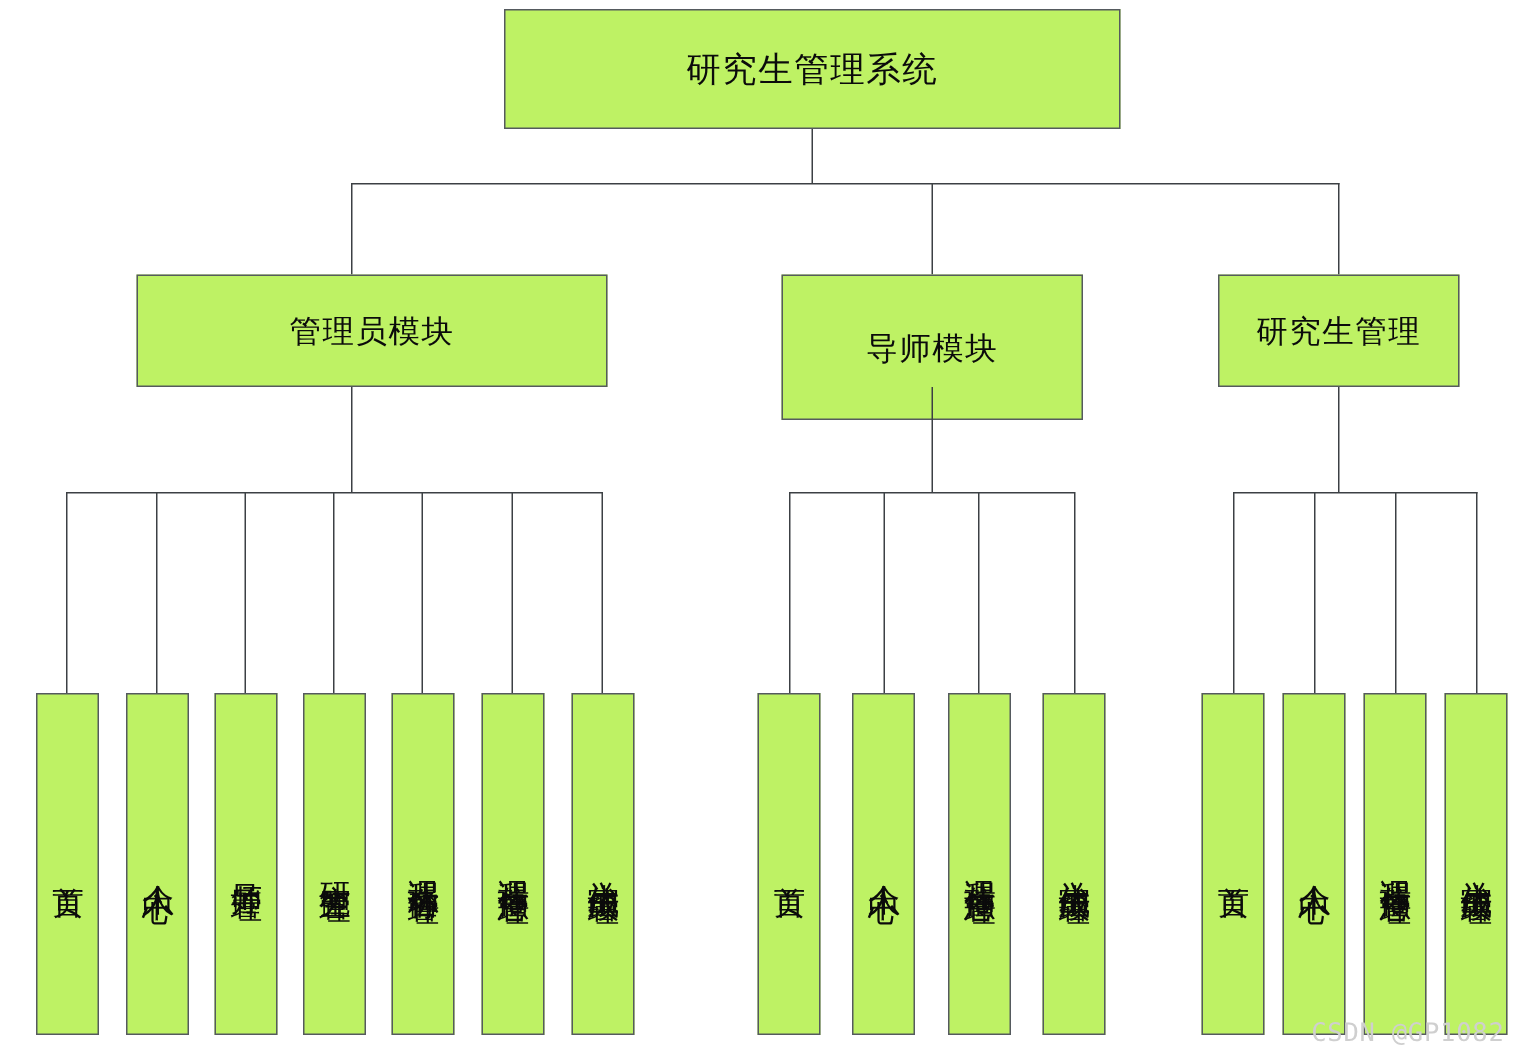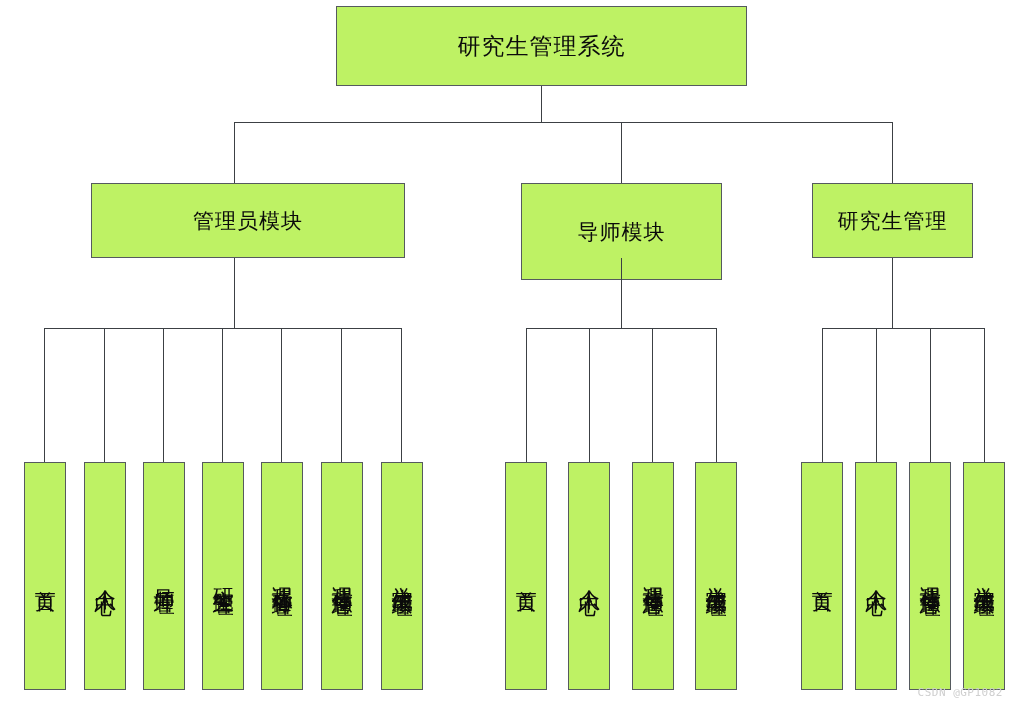--- a/index.html
+++ b/index.html
@@ -51,21 +51,21 @@
   .conn {
     position: absolute;
     background: #3c4044;
   }
   .conn-v { width: 1px; }
   .conn-h { height: 1px; }
   .watermark {
     position: absolute;
     right: 6px;
     bottom: 4px;
-    font-size: 11px;
+    font-size: 17px;
     color: #cfcfcf;
     letter-spacing: 0.5px;
     font-family: "DejaVu Sans Mono", "Liberation Mono", monospace;
     user-select: none;
   }
 </style>
 </head>
 <body>
 
 <div id="diagram-root">

